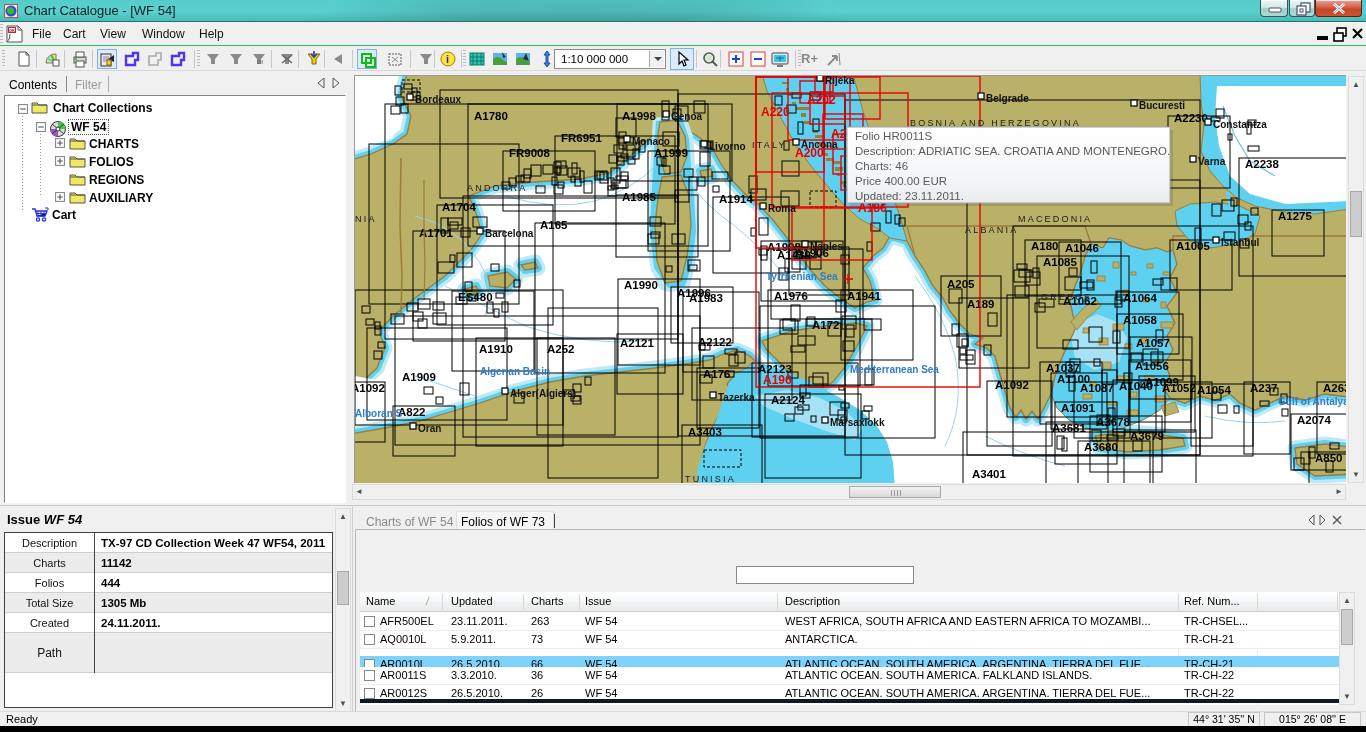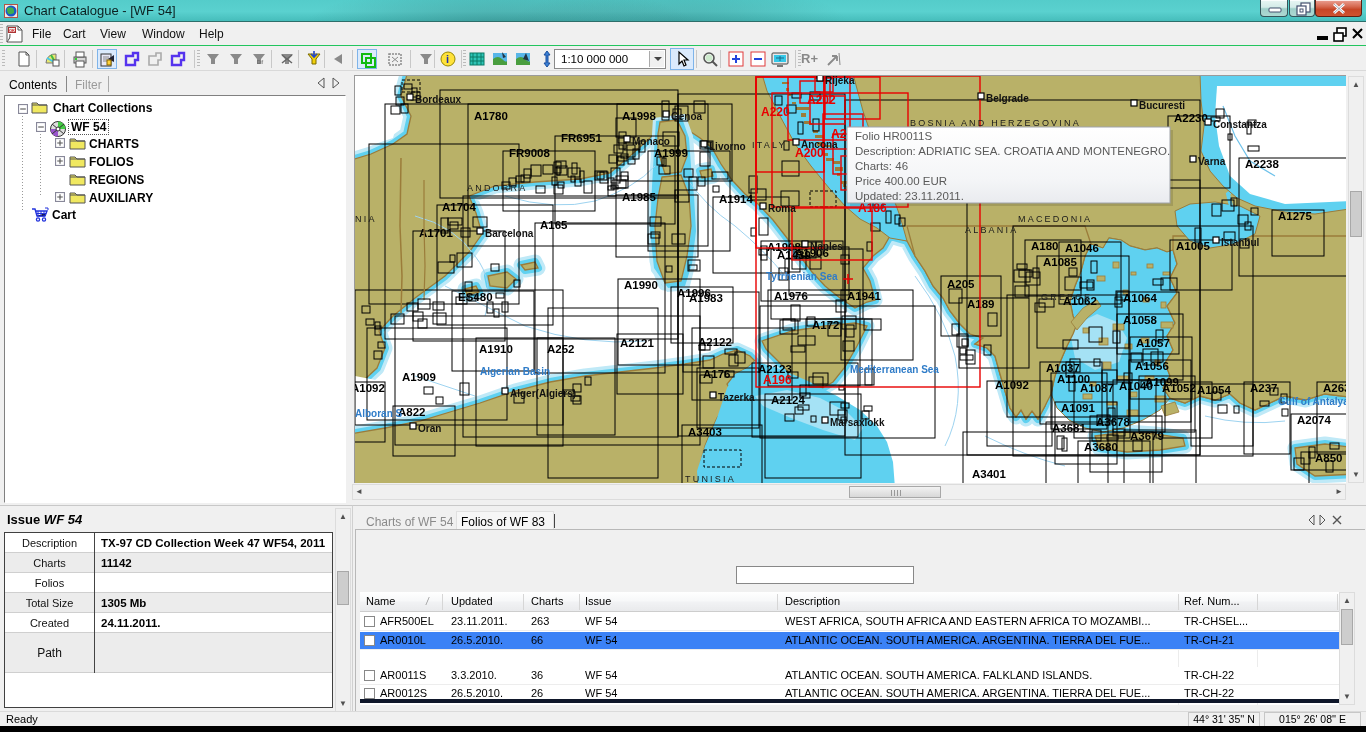--- a/index.html
+++ b/index.html
@@ -895,20 +895,21 @@
       <div style="position:absolute;left:0;top:0px;width:327px;height:20px;background:#fff;border-bottom:1px solid #cfcfcf;">
         <div style="position:absolute;left:0;top:0;width:90px;height:20px;border-right:1px solid #444;display:flex;align-items:center;justify-content:center;text-align:center;font-size:11px;color:#111;line-height:12px;">Description</div>
         <div style="position:absolute;left:96px;top:0;width:225px;height:20px;display:flex;align-items:center;font-weight:bold;font-size:11.5px;line-height:13px;">TX-97 CD Collection Week 47 WF54, 2011</div>
       </div>
       <div style="position:absolute;left:0;top:20px;width:327px;height:20px;background:#ececec;border-bottom:1px solid #cfcfcf;">
         <div style="position:absolute;left:0;top:0;width:90px;height:20px;border-right:1px solid #444;display:flex;align-items:center;justify-content:center;text-align:center;font-size:11px;color:#111;line-height:12px;">Charts</div>
         <div style="position:absolute;left:96px;top:0;width:225px;height:20px;display:flex;align-items:center;font-weight:bold;font-size:11.5px;line-height:13px;">11142</div>
       </div>
       <div style="position:absolute;left:0;top:40px;width:327px;height:20px;background:#fff;border-bottom:1px solid #cfcfcf;">
         <div style="position:absolute;left:0;top:0;width:90px;height:20px;border-right:1px solid #444;display:flex;align-items:center;justify-content:center;text-align:center;font-size:11px;color:#111;line-height:12px;">Folios</div>
+        <div style="position:absolute;left:96px;top:0;width:225px;height:20px;display:flex;align-items:center;font-weight:bold;font-size:11.5px;line-height:13px;">444</div>
       </div>
       <div style="position:absolute;left:0;top:60px;width:327px;height:20px;background:#ececec;border-bottom:1px solid #cfcfcf;">
         <div style="position:absolute;left:0;top:0;width:90px;height:20px;border-right:1px solid #444;display:flex;align-items:center;justify-content:center;text-align:center;font-size:11px;color:#111;line-height:12px;">Total Size</div>
         <div style="position:absolute;left:96px;top:0;width:225px;height:20px;display:flex;align-items:center;font-weight:bold;font-size:11.5px;line-height:13px;">1305 Mb</div>
       </div>
       <div style="position:absolute;left:0;top:80px;width:327px;height:20px;background:#fff;border-bottom:1px solid #cfcfcf;">
         <div style="position:absolute;left:0;top:0;width:90px;height:20px;border-right:1px solid #444;display:flex;align-items:center;justify-content:center;text-align:center;font-size:11px;color:#111;line-height:12px;">Created</div>
         <div style="position:absolute;left:96px;top:0;width:225px;height:20px;display:flex;align-items:center;font-weight:bold;font-size:11.5px;line-height:13px;">24.11.2011.</div>
       </div>
       <div style="position:absolute;left:0;top:100px;width:327px;height:40px;background:#ececec;border-bottom:1px solid #cfcfcf;">
@@ -918,21 +919,21 @@
  <div style="position:absolute;left:335px;top:2px;width:16px;height:204px;background:#f0f0f0;border:1px solid #dcdcdc;">
       <div style="position:absolute;left:0px;top:0px;width:14px;height:15px;background:#f0f0f0;color:#505050;font-size:8px;text-align:center;line-height:15px;">▲</div>
       <div style="position:absolute;left:1px;top:62px;width:12px;height:34px;background:#cdcdcd;border:1px solid #a8a8a8;"></div>
       <div style="position:absolute;left:0px;bottom:0px;width:14px;height:15px;color:#505050;font-size:8px;text-align:center;line-height:15px;">▼</div>
     </div>
 </div>
 
 <div id="foliopane">
  <div style="position:absolute;left:13px;top:9px;font-size:12px;color:#8a8a8a;">Charts of WF 54</div>
  <div style="position:absolute;left:103px;top:5px;width:98px;height:19px;background:#f6f6f6;border:1px solid #e0e0e0;border-bottom:none;"></div>
-    <div style="position:absolute;left:108px;top:9px;font-size:12px;color:#000;">Folios of WF 83</div>
+    <div style="position:absolute;left:108px;top:9px;font-size:12px;color:#000;">Folios of WF 73</div>
  <div style="position:absolute;left:201px;top:8px;width:1px;height:14px;background:#444;"></div>
  <svg style="position:absolute;left:955px;top:8px" width="50" height="12">
       <path d="M 6,1 L 1,6 L 6,11 Z" fill="none" stroke="#555"></path>
       <path d="M 12,1 L 17,6 L 12,11 Z" fill="none" stroke="#555"></path>
       <path d="M 25,2 L 33,10 M 33,2 L 25,10" stroke="#555" stroke-width="1.4"></path>
     </svg>
  <div style="position:absolute;left:2px;top:23px;width:1010px;height:183px;border-top:1px solid #b8b8b8;border-left:1px solid #b8b8b8;background:#f0f0f0;">
    <div style="position:absolute;left:380px;top:36px;width:178px;height:18px;background:#fff;border:1px solid #888;"></div>
    <div style="position:absolute;left:4px;top:62px;width:979px;height:113px;background:#fff;overflow:hidden;">
         <div style="position:absolute;left:0;top:0;width:983px;height:20px;background:linear-gradient(#ffffff,#f7f8f9 45%,#f1f2f4 55%,#e9eaec);border-bottom:1px solid #cdcdcd;">
@@ -965,21 +966,21 @@
         </div>
         <div style="position:absolute;left:0;top:39px;width:983px;height:18px;background:#fff;border-bottom:1px solid #ededed;">
           <div style="position:absolute;left:4px;top:3px;width:11px;height:11px;background:#fff;border:1px solid #888;"></div>
           <div style="position:absolute;left:20px;top:2px;font-size:11px;white-space:nowrap;">AQ0010L</div>
           <div style="position:absolute;left:91px;top:2px;font-size:11px;">5.9.2011.</div>
           <div style="position:absolute;left:171px;top:2px;font-size:11px;">73</div>
           <div style="position:absolute;left:225px;top:2px;font-size:11px;">WF 54</div>
           <div style="position:absolute;left:425px;top:2px;width:385px;font-size:11px;white-space:nowrap;overflow:hidden;">ANTARCTICA.</div>
           <div style="position:absolute;left:824px;top:2px;font-size:11px;">TR-CH-21</div>
         </div>
-        <div style="position:absolute;left:0;top:40px;width:983px;height:18px;background:#3b82f6;border-bottom:1px solid #ededed;padding-left:7px;">
+        <div style="position:absolute;left:0;top:64px;width:983px;height:18px;background:#7dd3fc;border-bottom:1px solid #ededed;padding-left:7px;">
           <div style="position:absolute;left:4px;top:3px;width:11px;height:11px;background:#fff;border:1px solid #888;"></div>
           <div style="position:absolute;left:20px;top:2px;font-size:11px;white-space:nowrap;">AR0010L</div>
           <div style="position:absolute;left:91px;top:2px;font-size:11px;">26.5.2010.</div>
           <div style="position:absolute;left:171px;top:2px;font-size:11px;">66</div>
           <div style="position:absolute;left:225px;top:2px;font-size:11px;">WF 54</div>
           <div style="position:absolute;left:425px;top:2px;width:385px;font-size:11px;white-space:nowrap;overflow:hidden;">ATLANTIC OCEAN. SOUTH AMERICA. ARGENTINA. TIERRA DEL FUE...</div>
           <div style="position:absolute;left:824px;top:2px;font-size:11px;">TR-CH-21</div>
         </div>
         <div style="position:absolute;left:0;top:75px;width:983px;height:18px;background:#fff;border-bottom:1px solid #ededed;">
           <div style="position:absolute;left:4px;top:3px;width:11px;height:11px;background:#fff;border:1px solid #888;"></div>

